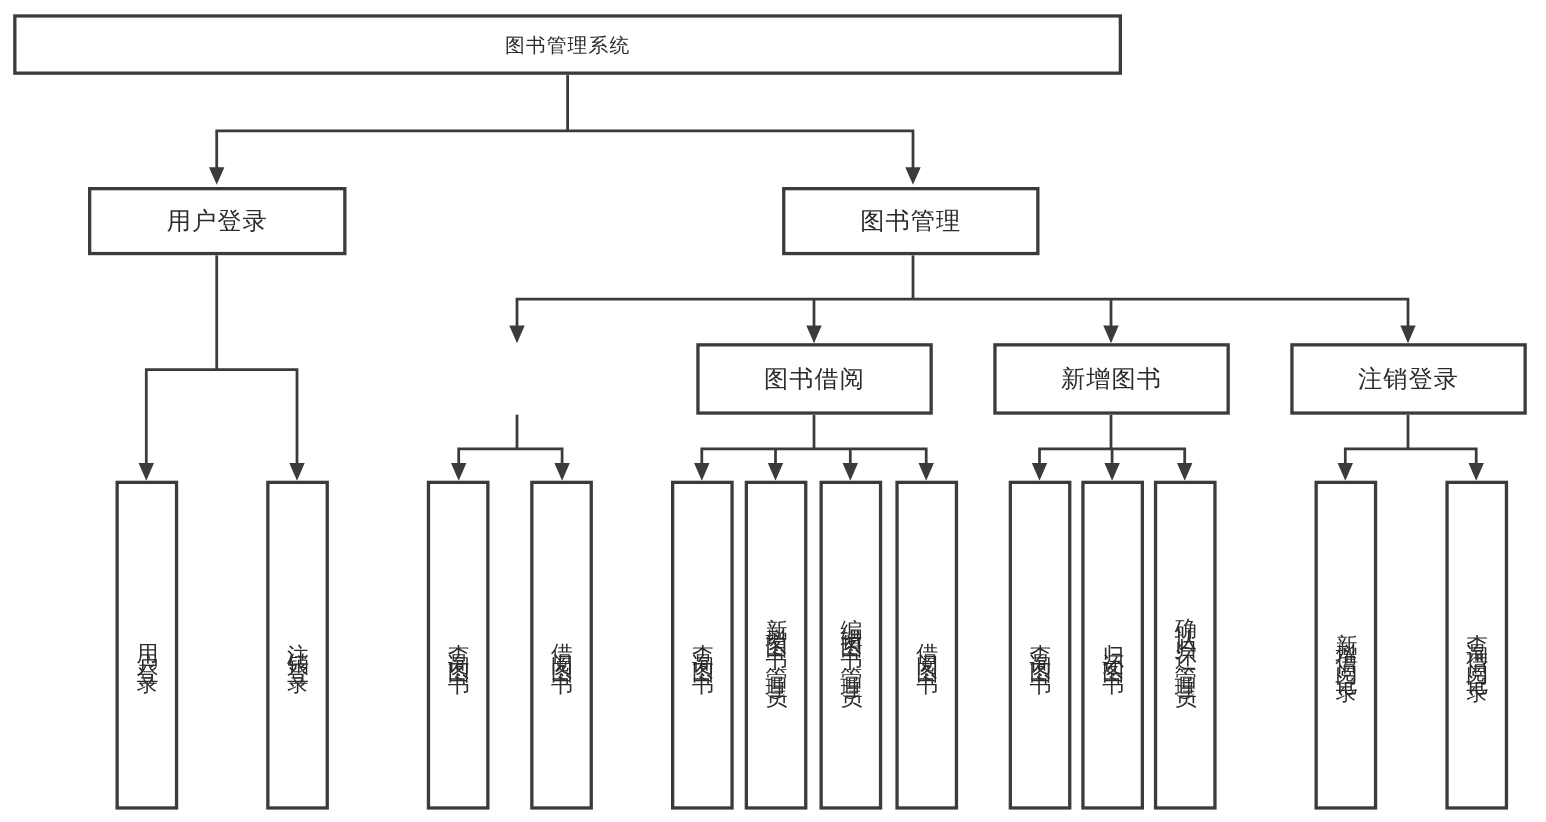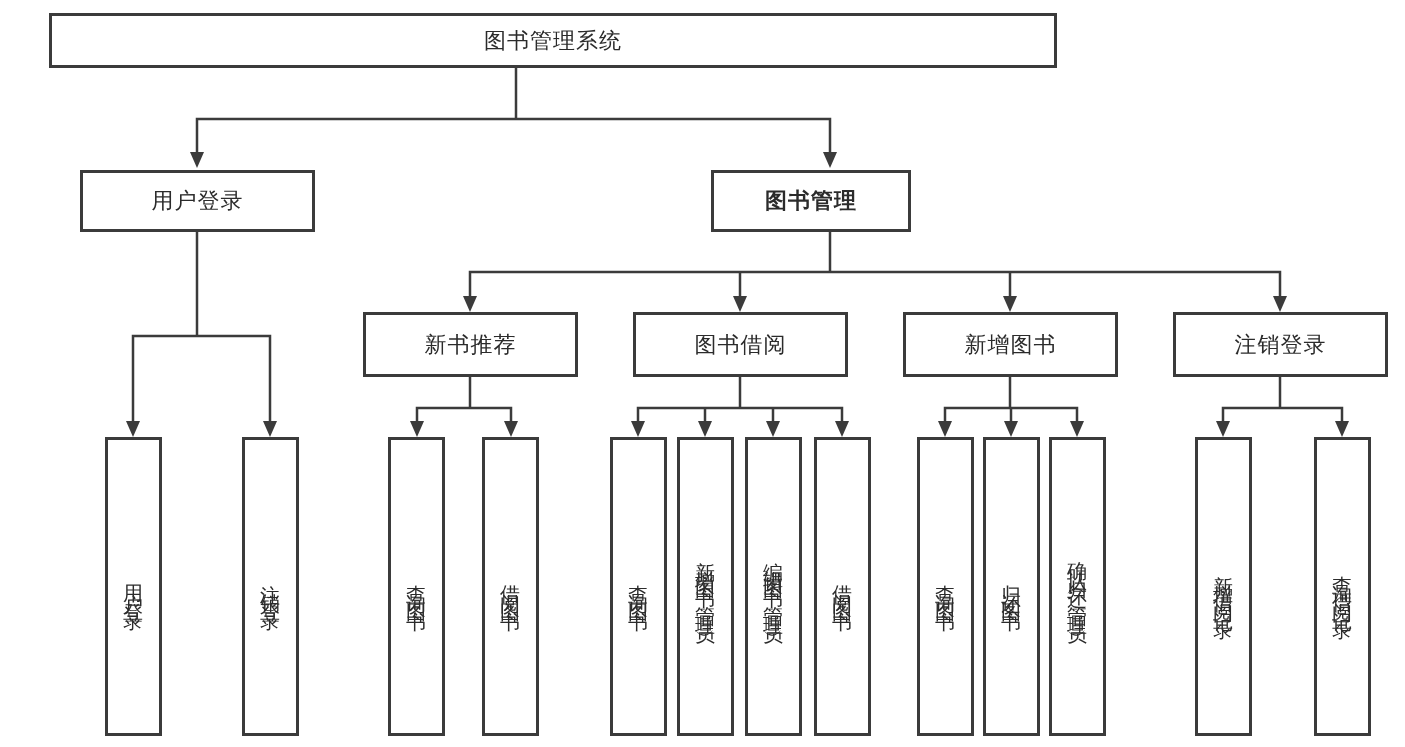--- a/index.html
+++ b/index.html
@@ -22,21 +22,21 @@
   #connectors polygon{fill:var(--line);stroke:none;}
   .node{
     position:absolute;
     box-sizing:border-box;
     background:var(--box_bg);
     border:3px solid var(--line);
     display:flex;align-items:center;justify-content:center;
     color:var(--text);
   }
   .hbox{font-size:22px;letter-spacing:1px;}
-  .root{font-size:22px;margin-left:37px;}
+  .root{font-size:18px;}
   .vbox span{
     writing-mode:vertical-rl;
     text-orientation:mixed;
     font-size:20px;
     letter-spacing:9px;
     line-height:1;
     white-space:nowrap;
   }
   .watermark{
     position:absolute;
@@ -100,27 +100,24 @@
     <polygon points="1335,421 1349,421 1342,437"></polygon>
   </svg>
 
   <div class="node hbox root" style="left:12px;top:13px;width:1008px;height:55px;">
     <span>图书管理系统</span>
   </div>
 
   <div class="node hbox" style="left:80px;top:170px;width:235px;height:62px;">
     <span>用户登录</span>
   </div>
-  <div class="node hbox" style="left:711px;top:170px;width:200px;height:62px;font-weight:bold;">
+  <div class="node hbox" style="left:711px;top:170px;width:234px;height:62px;">
     <span>图书管理</span>
   </div>
 
-  <div class="node hbox" style="left:363px;top:312px;width:215px;height:65px;">
-    <span>新书推荐</span>
-  </div>
   <div class="node hbox" style="left:633px;top:312px;width:215px;height:65px;">
     <span>图书借阅</span>
   </div>
   <div class="node hbox" style="left:903px;top:312px;width:215px;height:65px;">
     <span>新增图书</span>
   </div>
   <div class="node hbox" style="left:1173px;top:312px;width:215px;height:65px;">
     <span>注销登录</span>
   </div>
 

